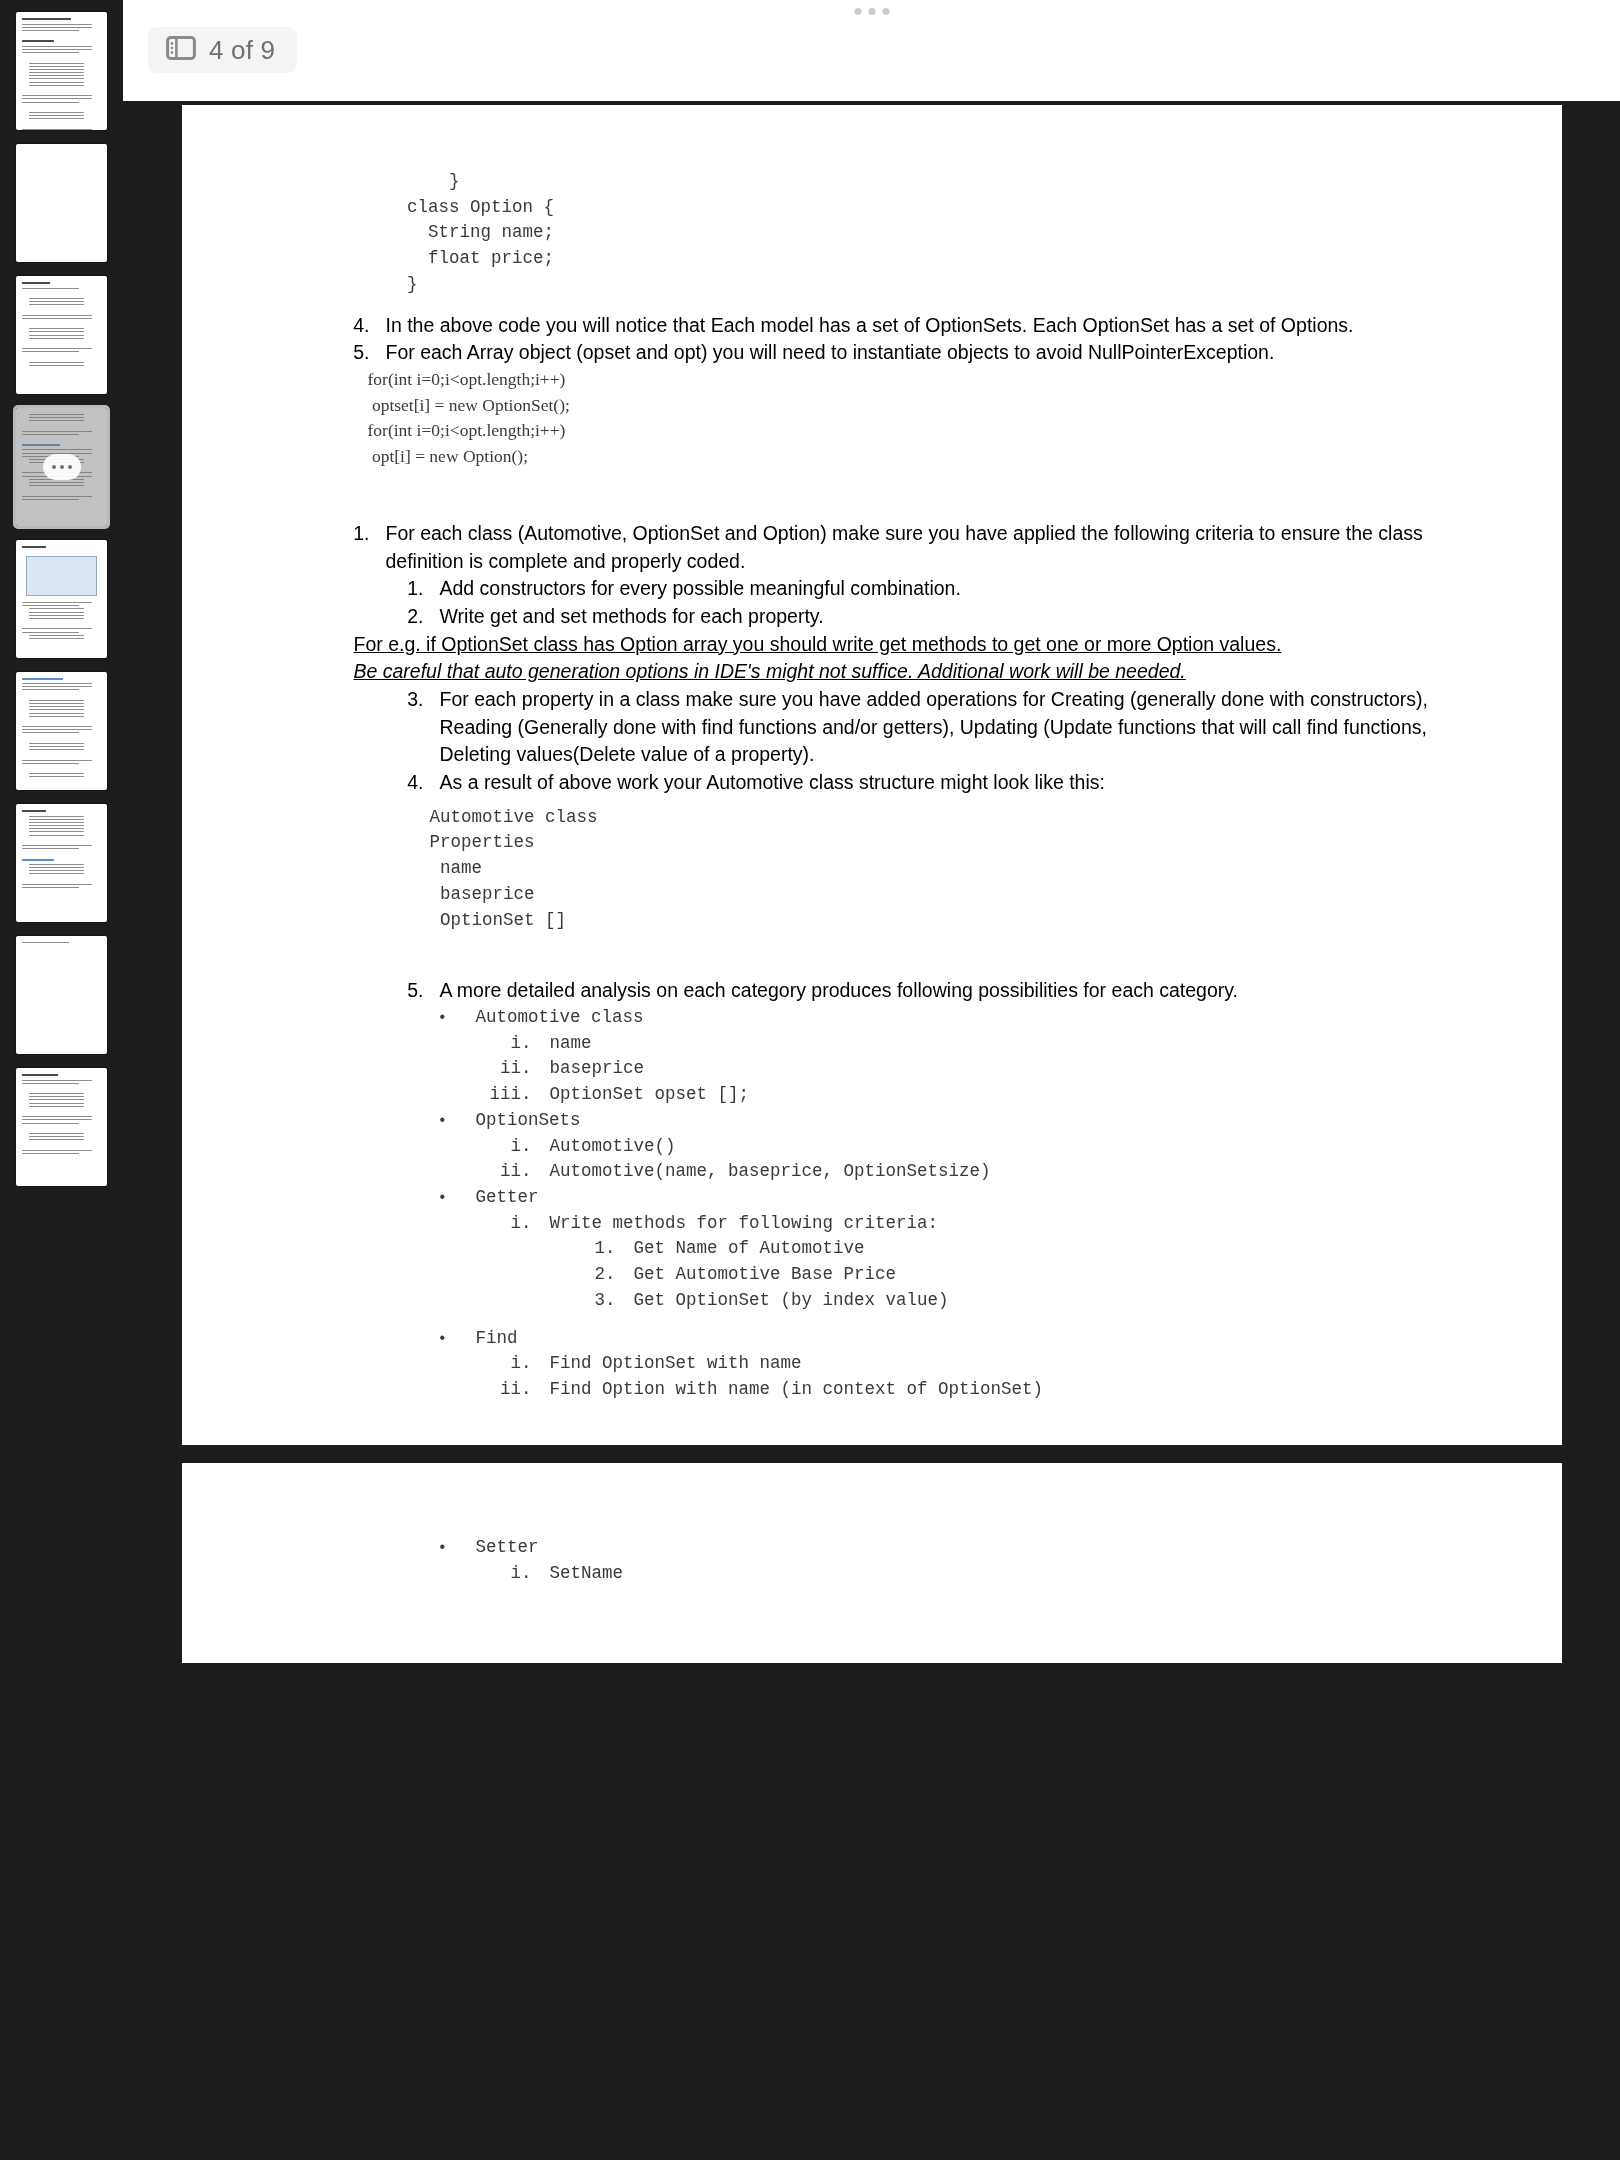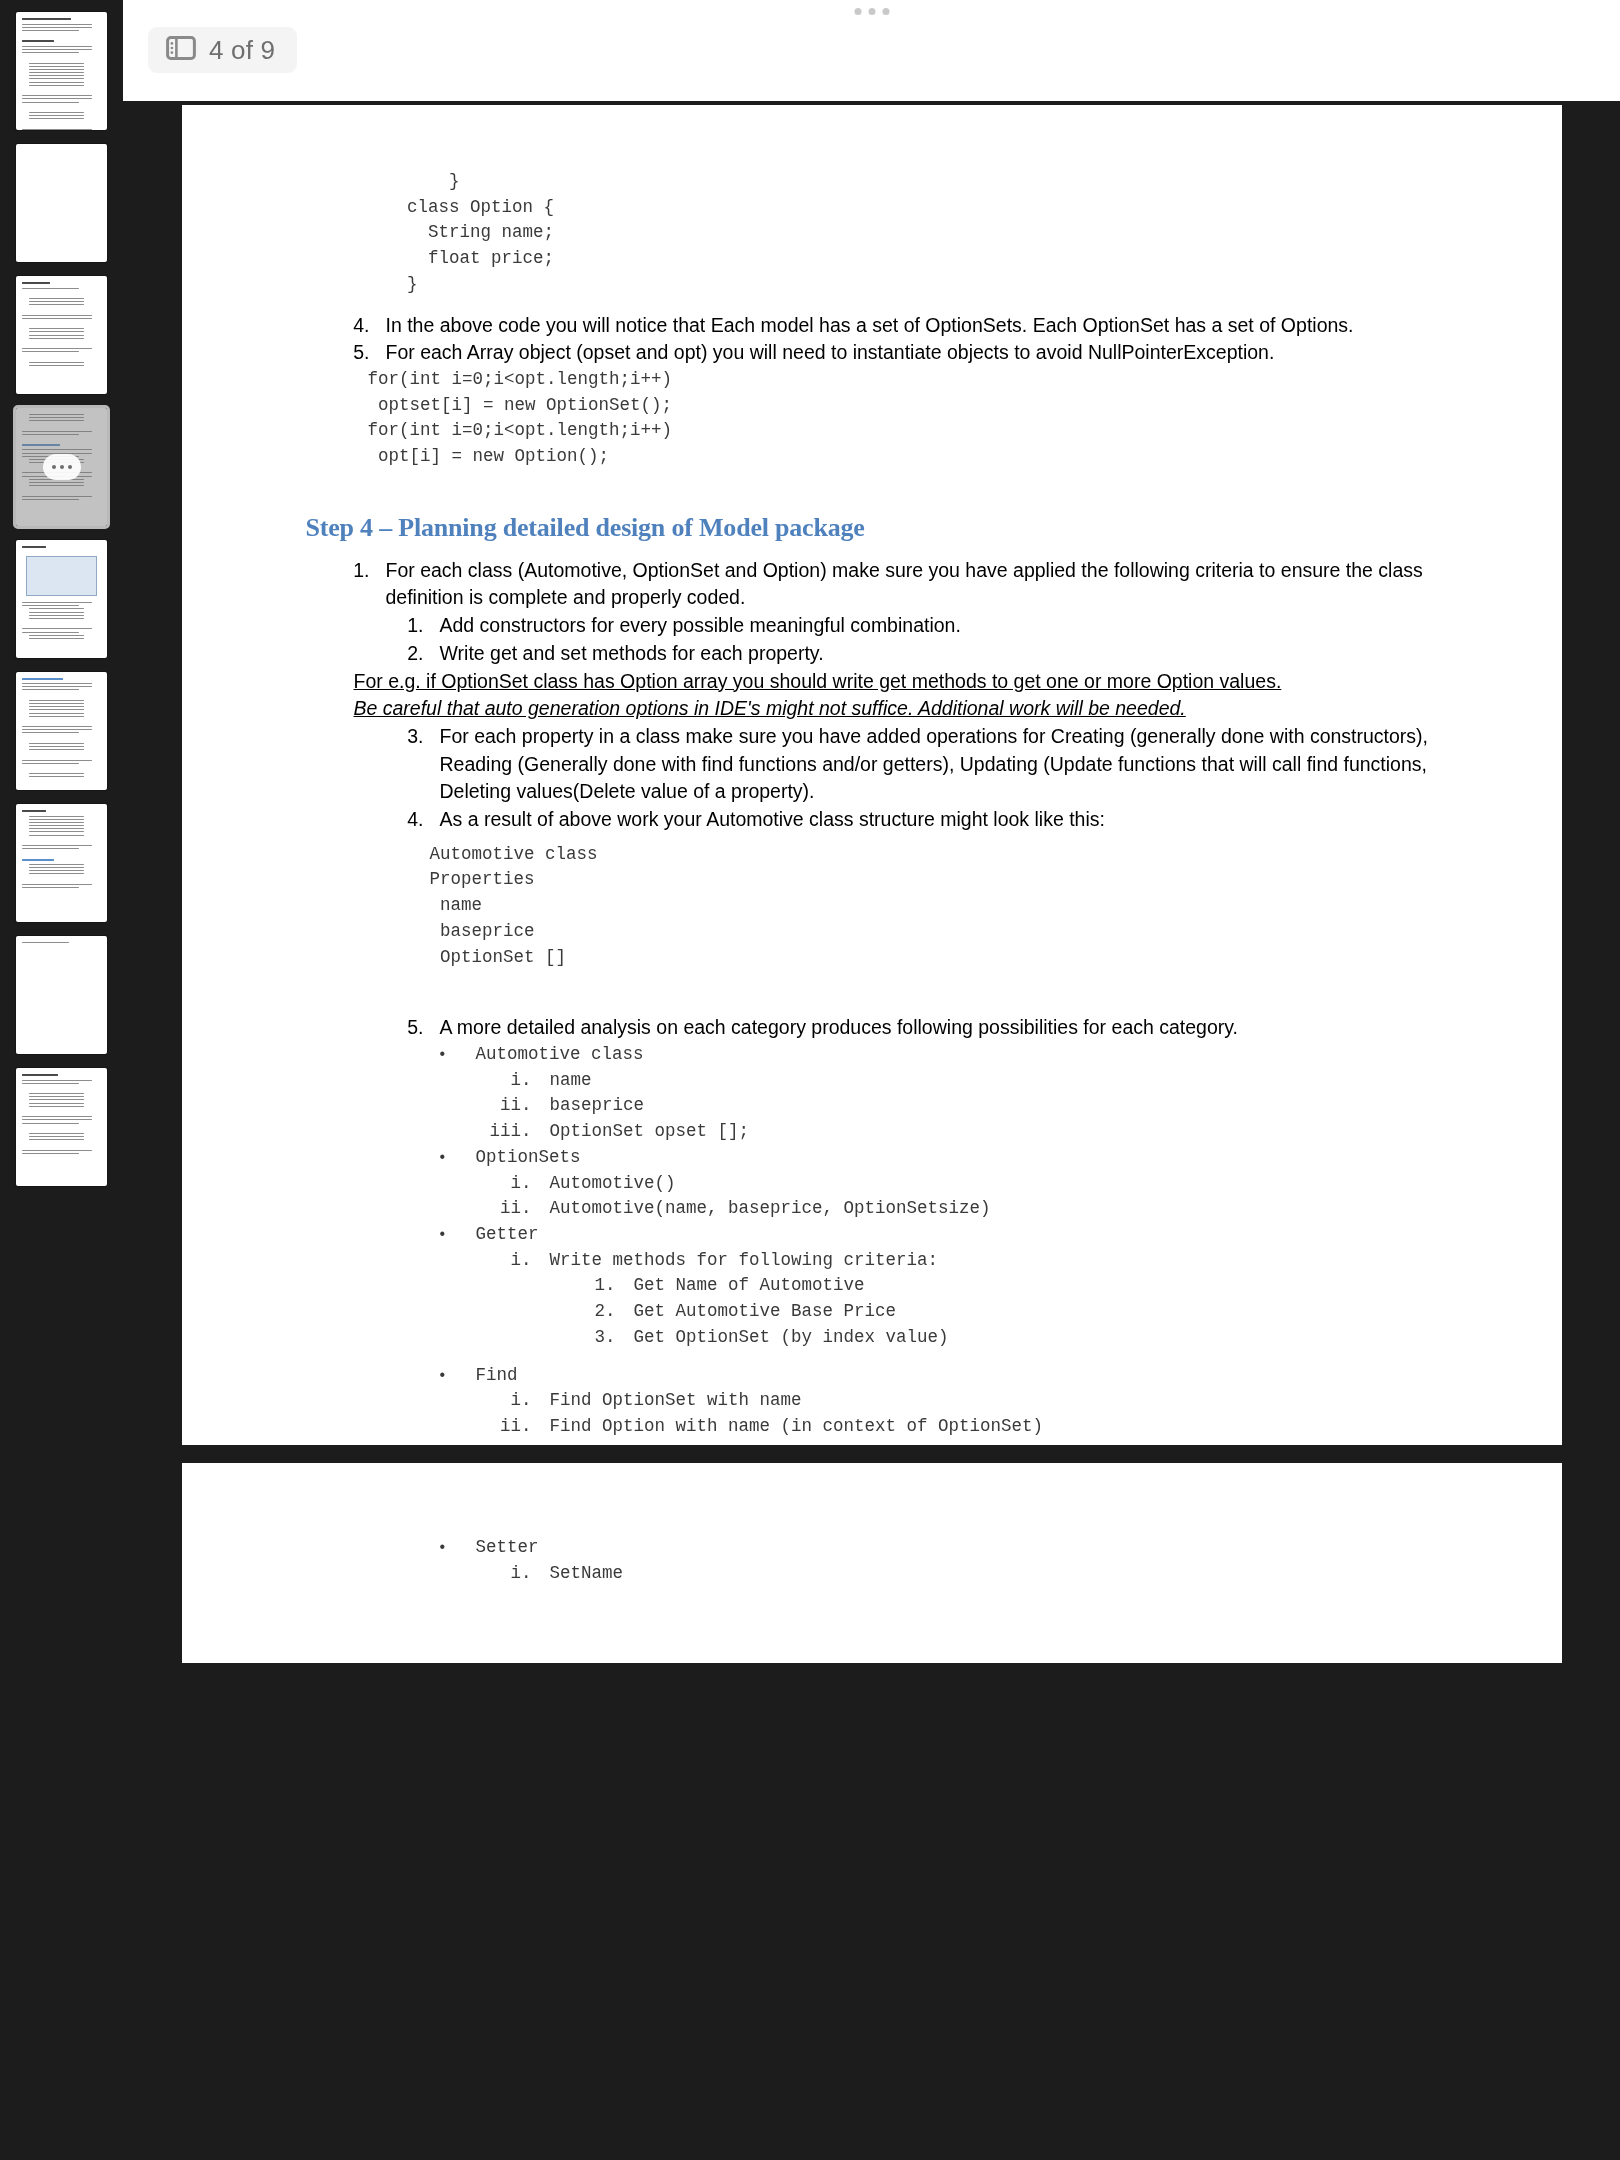--- a/index.html
+++ b/index.html
@@ -205,21 +205,21 @@
   .rl .body { flex: 1 1 auto; }
 
   
   .dl { display: flex; margin-left: 340px; }
   .dl .dn { width: 32px; flex: 0 0 auto; text-align: right; margin-right: 18px; }
   .dl .body { flex: 1 1 auto; }
 
   .italic { font-style: italic; }
 
   .code-ind-1 { padding-left: 132px; }
-  .code-ind-2 { padding-left: 124px; }
+  .code-ind-2 { padding-left: 124px; font-family: Liberation Serif, serif; }
 </style>
 </head>
 <body>
 
 <div id="app">
 
   <div id="sidebar">
 
     <div class="thumb-wrap">
       <div class="thumb">
@@ -485,21 +485,20 @@
         <span class="body">For each Array object (opset and opt) you will need to instantiate objects to avoid NullPointerException.</span>
       </div>
 
       <pre class="code code-ind-2">for(int i=0;i&lt;opt.length;i++)
  optset[i] = new OptionSet();
 for(int i=0;i&lt;opt.length;i++)
  opt[i] = new Option();</pre>
 
       <div class="spacer-lg"></div>
 
-      <div class="h-step" style="margin-left:62px">Step 4 – Planning detailed design of Model package</div>
 
       <div style="height:10px"></div>
 
       <div class="li lvl1">
         <span class="num">1.</span>
         <span class="body">For each class (Automotive, OptionSet and Option) make sure you have applied the following criteria to ensure the class definition is complete and properly coded.</span>
       </div>
 
       <div class="li lvl2">
         <span class="num">1.</span>

